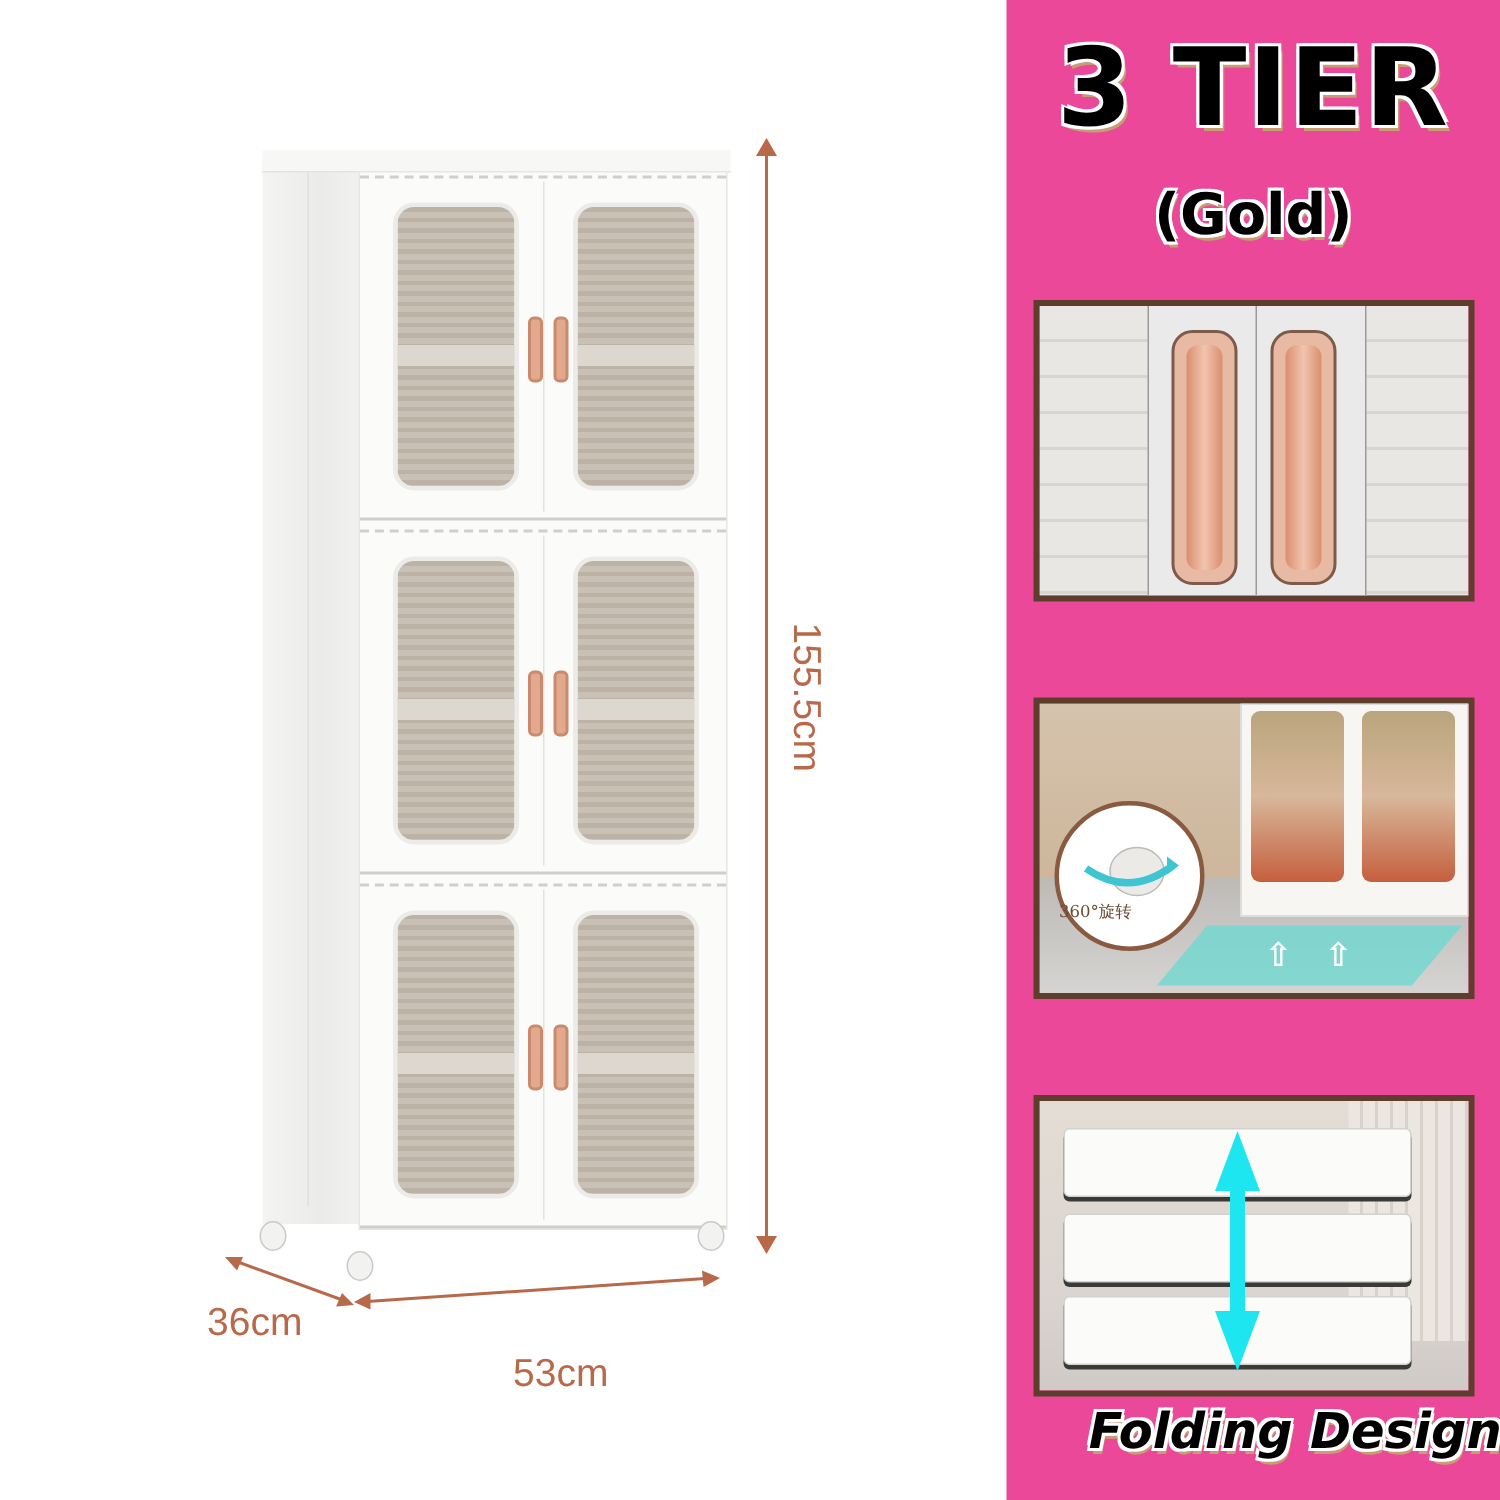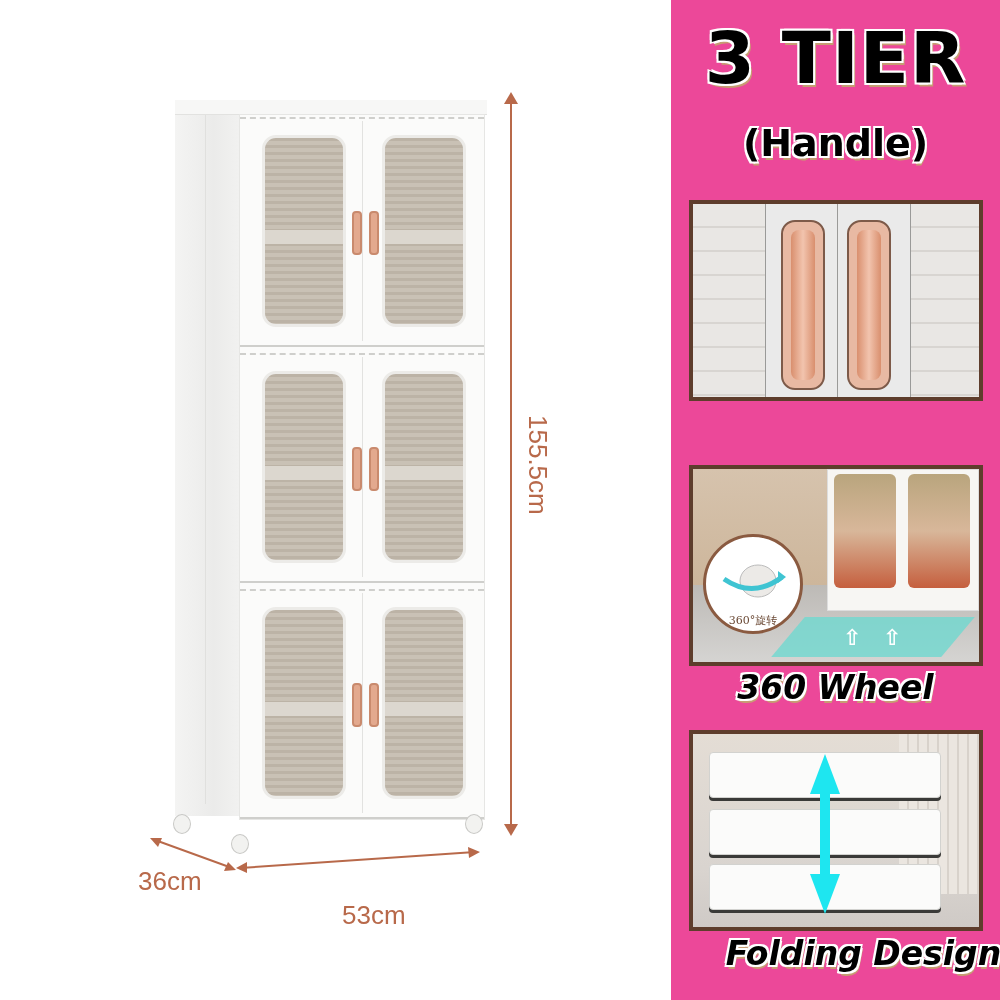--- a/index.html
+++ b/index.html
@@ -43,21 +43,21 @@
   .f1 .bg { position:absolute; inset:0; background:repeating-linear-gradient(180deg,#e9e7e4 0,#e9e7e4 22px,#d8d5d1 22px,#d8d5d1 24px); }
   .f1 .door { position:absolute; top:0; width:72px; height:100%; background:#eaeaea; border-left:1px solid #9a9a98; border-right:1px solid #9a9a98; }
   .f1 .gh { position:absolute; top:16px; width:44px; height:170px; border-radius:14px; border:2px solid #7d5a49; background:#e8b9a3; box-sizing:border-box; }
   .f1 .gh::after { content:""; position:absolute; left:8px; top:8px; width:24px; height:150px; border-radius:8px; background:linear-gradient(90deg,#d98f6e,#f2c4ae,#d98f6e); }
 
   
   .f2 .bg { position:absolute; inset:0; background:linear-gradient(180deg,#d6c3ad 0%,#cdb69b 60%,#bdbab6 60%,#d5d4d2 100%); }
   .f2 .cab { position:absolute; left:134px; top:0; width:150px; height:140px; background:#f7f6f3; border:1px solid #ddd; }
   .f2 .cab .g { position:absolute; top:4px; width:62px; height:114px; background:linear-gradient(180deg,#b9a57d,#d8b79a 50%,#c55f3e); border-radius:6px; }
   .f2 .mag { position:absolute; left:10px; top:65px; width:100px; height:100px; border-radius:50%; background:#ffffff; border:3px solid #8a5a40; box-sizing:border-box; }
-  .f2 .mag span { position:absolute; left:0; width:100%; bottom:3px; text-align:center; font-size:11px; color:#6b4a36; font-family:"DejaVu Serif", serif; }
+  .f2 .mag span { position:absolute; left:0; width:100%; bottom:16px; text-align:left; font-size:11px; color:#6b4a36; font-family:"DejaVu Serif", serif; }
   .f2 .arrow-mat { position:absolute; left:95px; top:148px; width:170px; height:40px; background:#6fd8d0; opacity:0.8; transform:skewX(-40deg); }
   .f2 .ar { position:absolute; top:156px; font-size:22px; color:#ffffff; font-weight:bold; }
 
   
   .f3 .bg { position:absolute; inset:0; background:linear-gradient(180deg,#e4ddd5 0%,#d9d4cf 70%,#cfcac6 100%); }
   .f3 .stripes { position:absolute; right:0; top:0; width:80px; height:160px; background:repeating-linear-gradient(90deg,#ebe6e0 0,#ebe6e0 8px,#d8d2cb 8px,#d8d2cb 10px); }
   .f3 .box { position:absolute; left:16px; width:230px; height:44px; background:#fbfbfa; border:1px solid #d2d2cf; border-radius:4px; box-shadow:0 3px 0 #3a3a38; }
   .f3 .b1 { top:18px; } .f3 .b2 { top:75px; } .f3 .b3 { top:130px; }
   .f3 .vert { position:absolute; left:117px; top:20px; width:30px; height:160px; }
 </style>
@@ -109,21 +109,21 @@
     <line x1="90" y1="33" x2="325" y2="17" stroke="#b8694a" stroke-width="2"></line>
     <polygon points="86,33 97,27 97,38" fill="#b8694a"></polygon>
     <polygon points="330,17 318,12 319,23" fill="#b8694a"></polygon>
   </svg>
   <div class="dim-text" style="left:138px; top:866px;">36cm</div>
   <div class="dim-text" style="left:342px; top:900px;text-align:center;">53cm</div>
 </div>
 
 <div class="right">
   <div class="title">3 TIER</div>
-  <div class="subtitle">(Handle)</div>
+  <div class="subtitle">(Gold)</div>
 
   <div class="feature f1">
     <div class="bg"></div>
     <div class="door" style="left:72px;"></div>
     <div class="door" style="left:144px;"></div>
     <div class="gh" style="left:88px;"></div>
     <div class="gh" style="left:154px;"></div>
   </div>
 
   <div class="feature f2">
@@ -137,21 +137,20 @@
     <div class="ar" style="left:190px;">⇧</div>
     <div class="mag">
       <svg style="position:absolute; left:14px; top:22px;" width="66" height="40">
           <ellipse cx="38" cy="22" rx="18" ry="16" fill="#eceae7" stroke="#bbb"></ellipse>
           <path d="M4,20 Q33,40 62,18" stroke="#3fc4d2" stroke-width="5" fill="none"></path>
           <polygon points="58,12 66,18 58,24" fill="#3fc4d2"></polygon>
         </svg>
       <span>360°旋转</span>
     </div>
   </div>
-  <div class="caption c2">360 Wheel</div>
 
   <div class="feature f3">
     <div class="bg"></div>
     <div class="stripes"></div>
     <div class="box b1"></div>
     <div class="box b2"></div>
     <div class="box b3"></div>
     <svg class="vert" width="30" height="160" viewBox="0 0 30 160">
       <polygon points="15,0 30,40 20,40 20,120 30,120 15,160 0,120 10,120 10,40 0,40" fill="#1ee6f0"></polygon>
     </svg>

